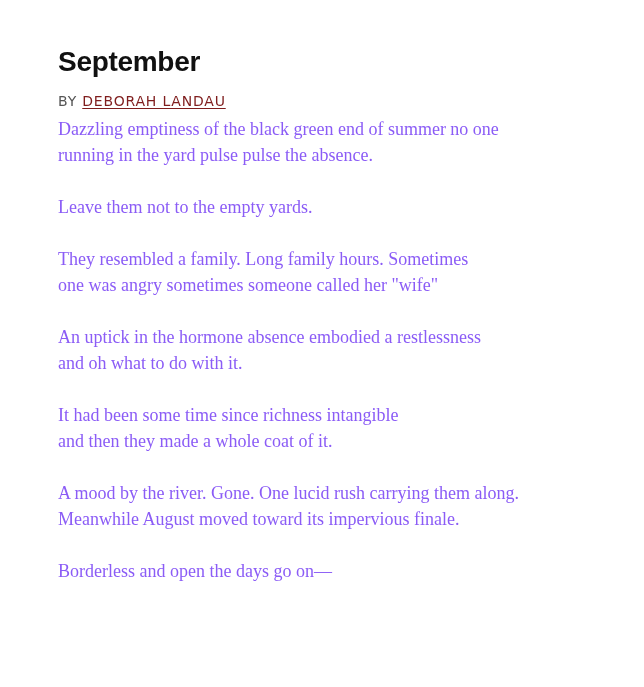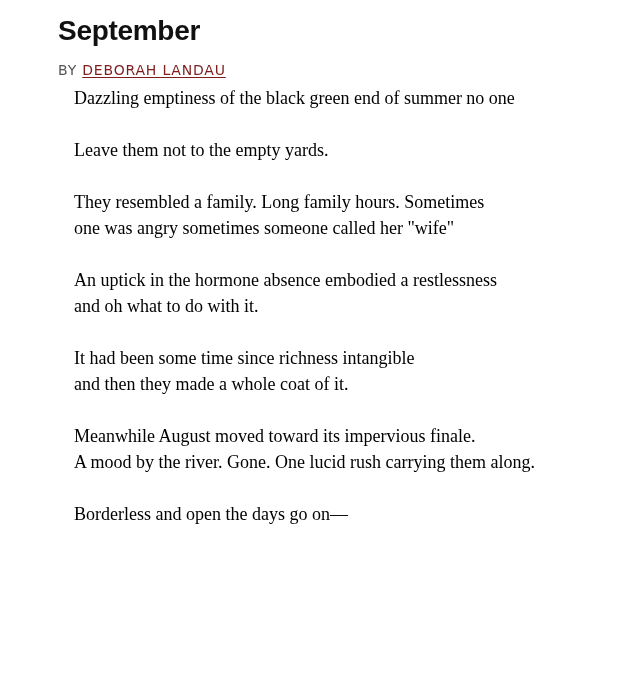--- a/index.html
+++ b/index.html
@@ -9,21 +9,21 @@
     }
     body {
       width: 644px;
       height: 687px;
       overflow: hidden;
       position: relative;
     }
     .poem {
       position: absolute;
       left: 58px;
-      top: 13px;
+      top: 44px;
       width: 560px;
     }
     .poem-title {
       margin: 0;
       font-family: "Liberation Sans", "DejaVu Sans", sans-serif;
       font-weight: 700;
       font-size: 28px;
       line-height: 36px;
       color: #111111;
       letter-spacing: -0.3px;
@@ -41,62 +41,63 @@
       color: #7f1d1d;
       text-decoration: underline;
       text-underline-offset: 2px;
       text-decoration-thickness: 1px;
       cursor: pointer;
     }
     .stanzas {
       margin-top: 6px;
     }
     .stanza {
-      margin: 0 0 26px 16px;
+      margin: 0 0 26px 0;
       font-family: "Liberation Serif", "DejaVu Serif", serif;
       font-size: 18px;
       line-height: 26px;
-      color: #000000;
+      color: #8b5cf6;
     }
     .line {
       display: block;
       white-space: nowrap;
     }
   </style>
 </head>
 <body>
 
 <article class="poem">
   <h1 class="poem-title">September</h1>
 
   <div class="byline">
     <span>BY</span>
     <a class="author">DEBORAH LANDAU</a>
   </div>
 
   <div class="stanzas">
     <p class="stanza">
       <span class="line">Dazzling emptiness of the black green end of summer no one</span>
+      <span class="line">running in the yard pulse pulse the absence.</span>
     </p>
     <p class="stanza">
       <span class="line">Leave them not to the empty yards.</span>
     </p>
     <p class="stanza">
       <span class="line">They resembled a family. Long family hours. Sometimes</span>
       <span class="line">one was angry sometimes someone called her "wife"</span>
     </p>
     <p class="stanza">
       <span class="line">An uptick in the hormone absence embodied a restlessness</span>
       <span class="line">and oh what to do with it.</span>
     </p>
     <p class="stanza">
       <span class="line">It had been some time since richness intangible</span>
       <span class="line">and then they made a whole coat of it.</span>
     </p>
     <p class="stanza">
+      <span class="line">A mood by the river. Gone. One lucid rush carrying them along.</span>
       <span class="line">Meanwhile August moved toward its impervious finale.</span>
-      <span class="line">A mood by the river. Gone. One lucid rush carrying them along.</span>
     </p>
     <p class="stanza">
       <span class="line">Borderless and open the days go on—</span>
     </p>
   </div>
 </article>
 
 </body></html>

